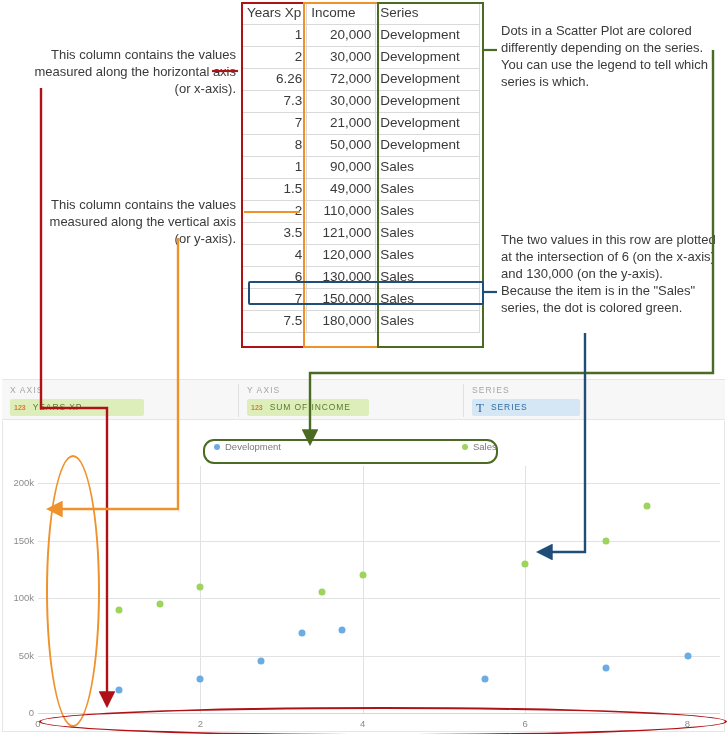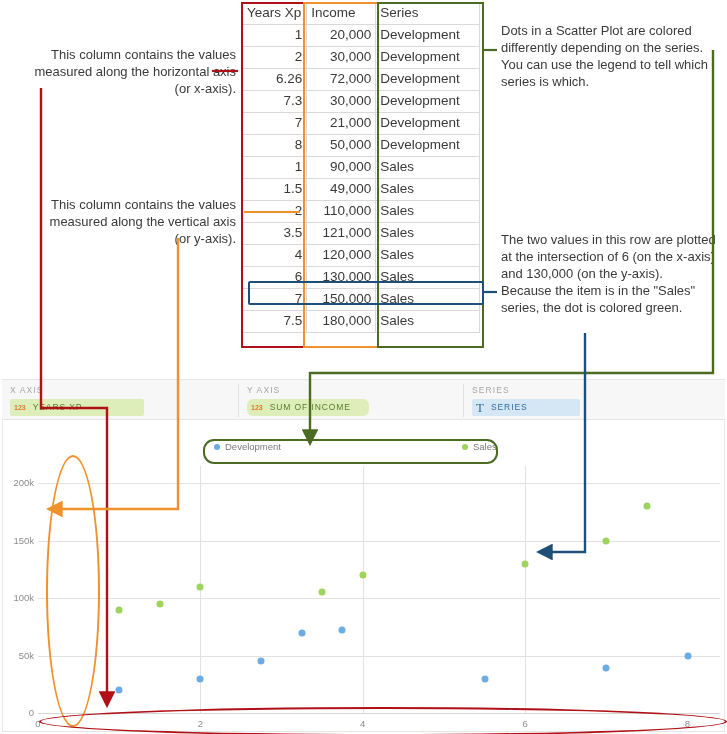--- a/index.html
+++ b/index.html
@@ -72,21 +72,21 @@
     font-size:8.5px; letter-spacing:.9px;
   }
   .chip.num{ background:#ddeeba; color:#5a7a2c; }
   .chip.txt{ background:#d5e6f5; color:#2e6ca4; }
   .chip .gi{ font-size:7px; font-weight:bold; letter-spacing:0; color:#d97b2a; }
   .chip.txt .gi{ font-size:13px; color:#2e6ca4; font-family:"Liberation Serif",serif; font-weight:normal; letter-spacing:0;}
   #well-x{ left:0;   width:236px; }
   #well-y{ left:237px; width:224px; }
   #well-s{ left:462px; width:260px; }
   #well-x .chip{ width:122px; }
-  #well-y .chip{ width:110px;border-radius:6px; }
+  #well-y .chip{ width:110px; }
   #well-s .chip{ width:96px; }
 
   
   #chart-panel{
     position:absolute; left:2px; top:421px; width:723px; height:311px;
     background:#fff; border:1px solid #e6e6e6; border-top:none;
     box-sizing:border-box;
   }
   #legend{
     position:absolute; left:214px; top:441px; width:275px; height:16px;

